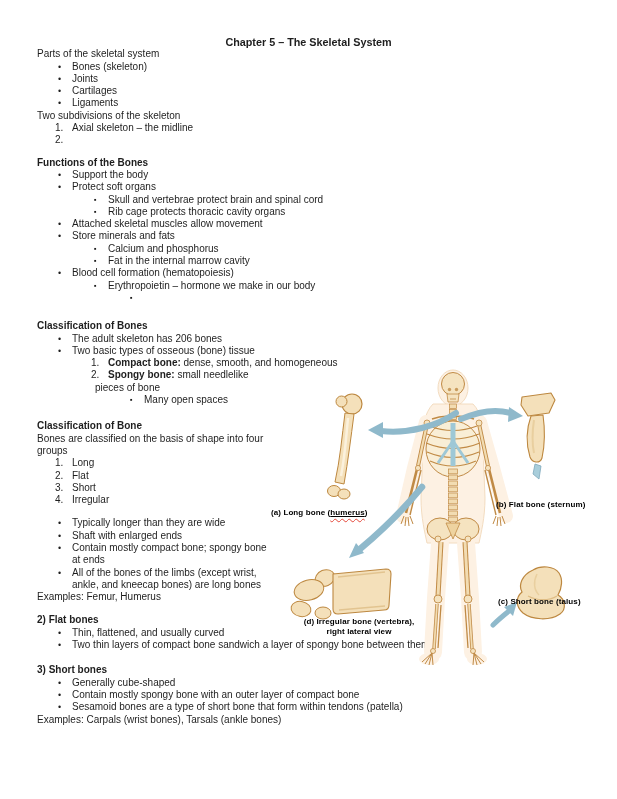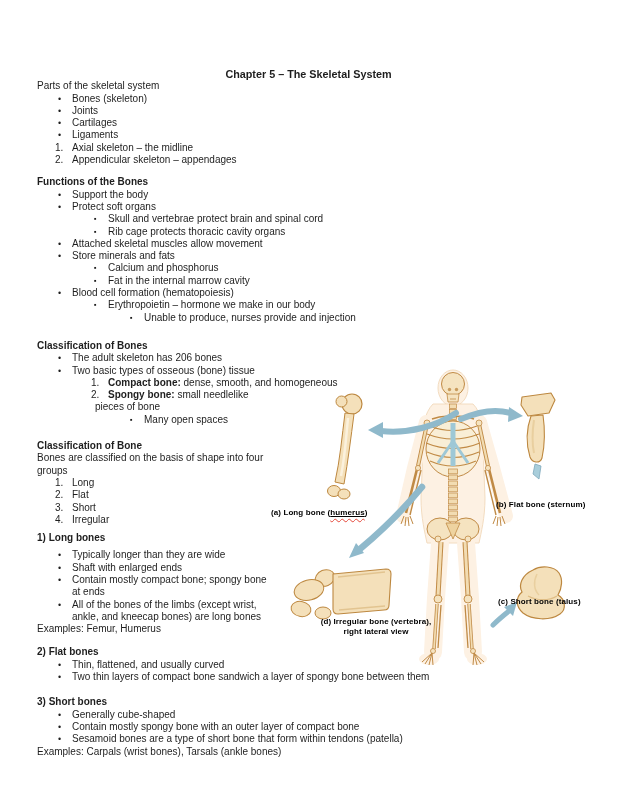--- a/index.html
+++ b/index.html
@@ -1,18 +1,18 @@
 <!DOCTYPE html>
 <html><head>
 <meta charset="utf-8">
 <style>
   html,body{margin:0;padding:0;background:#fff;}
   .page{position:relative;width:617px;height:799px;background:#ffffff;overflow:hidden;
         font-family:"Liberation Sans",sans-serif;color:#1e1e1e;}
-  .body-col{position:absolute;left:0;top:0;right:0;padding:36px 8px 0 37px;margin-top:32px;}
+  .body-col{position:absolute;left:0;top:0;right:0;padding:36px 8px 0 37px;}
   .line{display:flex;line-height:12.3px;font-size:10px;white-space:nowrap;}
   .line.title{display:block;margin-left:-37px;margin-right:-8px;text-align:center;
               font-weight:bold;font-size:10.8px;}
   .line.h{font-weight:bold;}
   .line.ex{}
   .glyph{flex:none;display:inline-block;}
   .g1{width:14px;font-size:9px;}
   .g2{width:14px;font-size:7.5px;}
   .num{flex:none;display:inline-block;width:17px;}
   .txt{flex:none;}
@@ -45,27 +45,29 @@
         <span class="txt">Joints</span>
       </div>
       <div class="line b1" style="padding-left: 21px;">
         <span class="glyph g1">•</span>
         <span class="txt">Cartilages</span>
       </div>
       <div class="line b1" style="padding-left: 21px;">
         <span class="glyph g1">•</span>
         <span class="txt">Ligaments</span>
       </div>
+      <div class="line plain">
+        <span class="txt">Two subdivisions of the skeleton</span>
+      </div>
       <div class="line n1" style="padding-left: 18px;">
         <span class="num">1.</span>
         <span class="txt">Axial skeleton – the midline</span>
       </div>
       <div class="line n1" style="padding-left: 18px;">
         <span class="num">2.</span>
-        <span class="txt">Appendicular skeleton – appendages</span>
       </div>
       <div class="sp" style="height: 10px;"></div>
       <div class="line h">
         <span class="txt">Functions of the Bones</span>
       </div>
       <div class="line b1" style="padding-left: 21px;">
         <span class="glyph g1">•</span>
         <span class="txt">Support the body</span>
       </div>
       <div class="line b1" style="padding-left: 21px;">
@@ -99,21 +101,20 @@
       <div class="line b1" style="padding-left: 21px;">
         <span class="glyph g1">•</span>
         <span class="txt">Blood cell formation (hematopoiesis)</span>
       </div>
       <div class="line b2" style="padding-left: 57px;">
         <span class="glyph g2">▪</span>
         <span class="txt">Erythropoietin – hormone we make in our body</span>
       </div>
       <div class="line b3" style="padding-left: 93px;">
         <span class="glyph g2">▪</span>
-        <span class="txt">Unable to produce, nurses provide and injection</span>
       </div>
       <div class="sp" style="height: 16px;"></div>
       <div class="line h">
         <span class="txt">Classification of Bones</span>
       </div>
       <div class="line b1" style="padding-left: 21px;">
         <span class="glyph g1">•</span>
         <span class="txt">The adult skeleton has 206 bones</span>
       </div>
       <div class="line b1" style="padding-left: 21px;">
@@ -155,23 +156,20 @@
       </div>
       <div class="line n1" style="padding-left: 18px;">
         <span class="num">3.</span>
         <span class="txt">Short</span>
       </div>
       <div class="line n1" style="padding-left: 18px;">
         <span class="num">4.</span>
         <span class="txt">Irregular</span>
       </div>
       <div class="sp" style="height: 6px;"></div>
-      <div class="line h">
-        <span class="txt">1) Long bones</span>
-      </div>
       <div class="sp" style="height: 5px;"></div>
       <div class="line b1" style="padding-left: 21px;">
         <span class="glyph g1">•</span>
         <span class="txt">Typically longer than they are wide</span>
       </div>
       <div class="line b1" style="padding-left: 21px;">
         <span class="glyph g1">•</span>
         <span class="txt">Shaft with enlarged ends</span>
       </div>
       <div class="line b1" style="padding-left: 21px;">
@@ -363,19 +361,19 @@
       <polygon points="74,190 89,185 81,175"></polygon>
       <path d="M218,257 C224,251 229,247 234,243" fill="none" stroke="#8fb9cb" stroke-width="5" stroke-linecap="round"></path>
       <polygon points="242,234 238,248 229,239"></polygon>
     </g>
   </svg>
 
   <div class="fig-label" style="left:271px;top:508px;">
     <span>(a) Long bone (</span><span class="misspell"><span class="underl">humerus</span></span><span>)</span>
   </div>
   <div class="fig-label" style="left:496px;top:500px;">(b) Flat bone (sternum)</div>
-  <div class="fig-label fig-label-d" style="left:300px;top:617px;">
+  <div class="fig-label fig-label-d" style="left:283px;top:617px;">
     <div>(d) Irregular bone (vertebra),</div>
     <div>right lateral view</div>
   </div>
   <div class="fig-label" style="left:498px;top:597px;">(c) Short bone (talus)</div>
 
 </div>
 
 </body></html>

